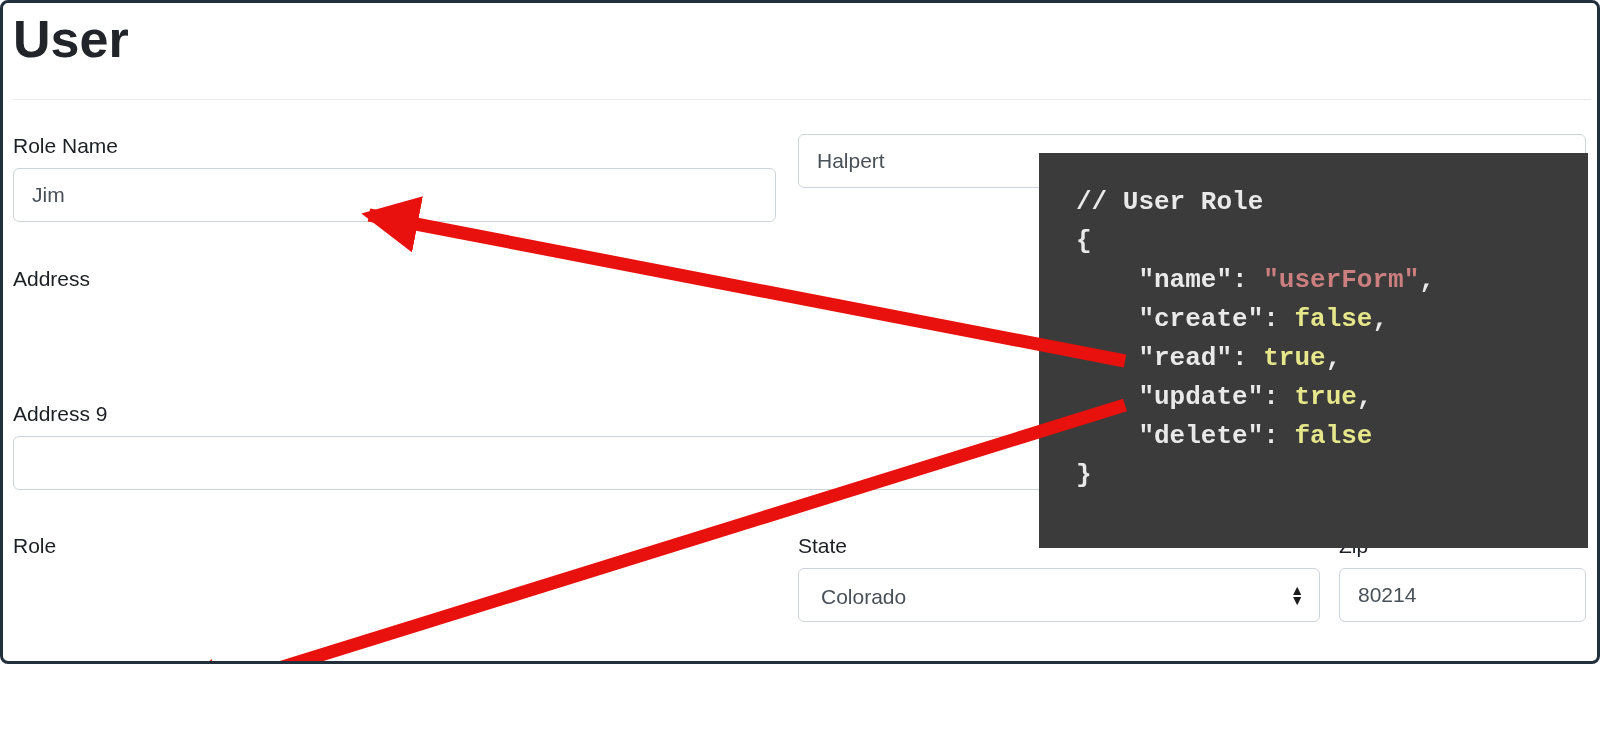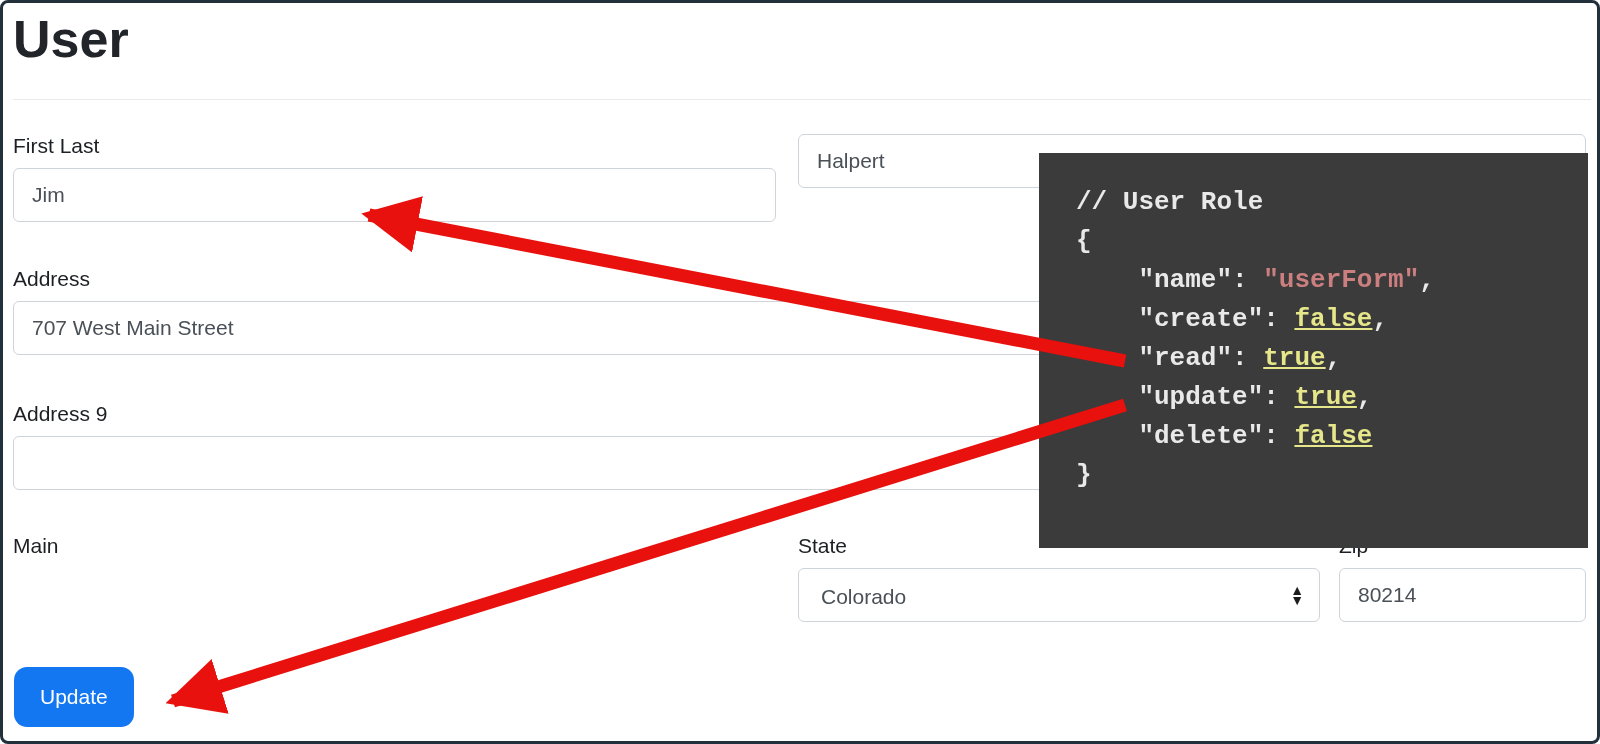--- a/index.html
+++ b/index.html
@@ -9,21 +9,21 @@
     --code-plain:#e9e9e9;
     --code-string:#cc7f7f;
     --code-bool:#e6e68a;
     --frame-border:#22303c;
   }
   *{box-sizing:border-box;margin:0;padding:0;}
   html,body{background:#fff;}
   body{font-family:"Liberation Sans","DejaVu Sans",sans-serif;}
   .frame{
     position:relative;
-    width:1600px;height:744px;
+    width:1600px;height:664px;
     background:#fff;
     border:3px solid var(--frame-border);
     border-radius:8px;
     overflow:hidden;
   }
   .page-title{
     position:absolute;left:10px;top:6px;
     font-size:52px;font-weight:700;color:#212529;letter-spacing:0;
   }
   .title-rule{
@@ -74,57 +74,56 @@
     z-index:5;
     font-family:"Liberation Mono","DejaVu Sans Mono",monospace;
     font-weight:700;
     font-size:26px;line-height:39px;
     white-space:pre;
     overflow:hidden;
   }
   .tok-plain{color:var(--code-plain);}
   .tok-comment{color:var(--code-plain);}
   .tok-string{color:var(--code-string);}
-  .tok-bool{color:var(--code-bool);text-decoration:underline;}
+  .tok-bool{color:var(--code-bool);}
   .arrows{
     position:absolute;left:0;top:0;z-index:10;
     pointer-events:none;
   }
   .arrow{stroke:var(--arrow-red);stroke-width:13;}
   .arrow-head{fill:var(--arrow-red);}
 </style>
 </head>
 <body>
 
 <div class="frame">
 
   <h1 class="page-title">User</h1>
   <hr class="title-rule">
 
   <div class="fg" style="left:10px;top:131px;width:763px;">
-    <label>First Last</label>
+    <label>Role Name</label>
     <input class="ctl" type="text" value="Jim" style="">
   </div>
 
   <div class="fg" style="left:795px;top:131px;width:788px;">
     <input class="ctl" type="text" value="Halpert" style="">
   </div>
 
   <div class="fg" style="left:10px;top:264px;width:1573px;">
     <label>Address</label>
-    <input class="ctl" type="text" value="707 West Main Street" style="">
   </div>
 
   <div class="fg" style="left:10px;top:399px;width:1573px;">
     <label>Address 9</label>
     <input class="ctl" type="text" value="" style="">
   </div>
 
   <div class="fg" style="left:10px;top:531px;width:763px;">
-    <label>Main</label>
+    <label>Role</label>
   </div>
 
   <div class="fg" style="left:795px;top:531px;width:522px;">
     <label>State</label>
     <div class="select-wrap">
       <select class="ctl">
         <option>Colorado</option>
       </select>
       <span class="caret">
           <span>▲</span>

